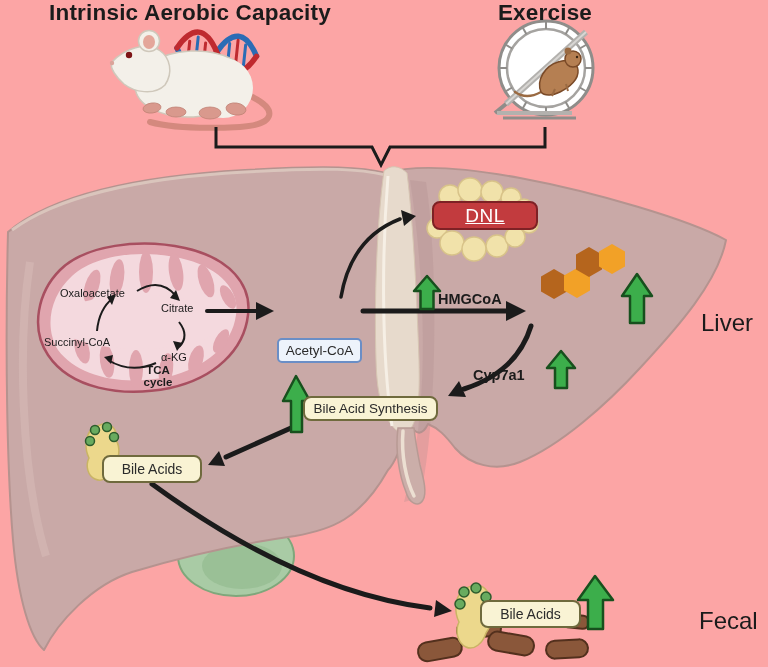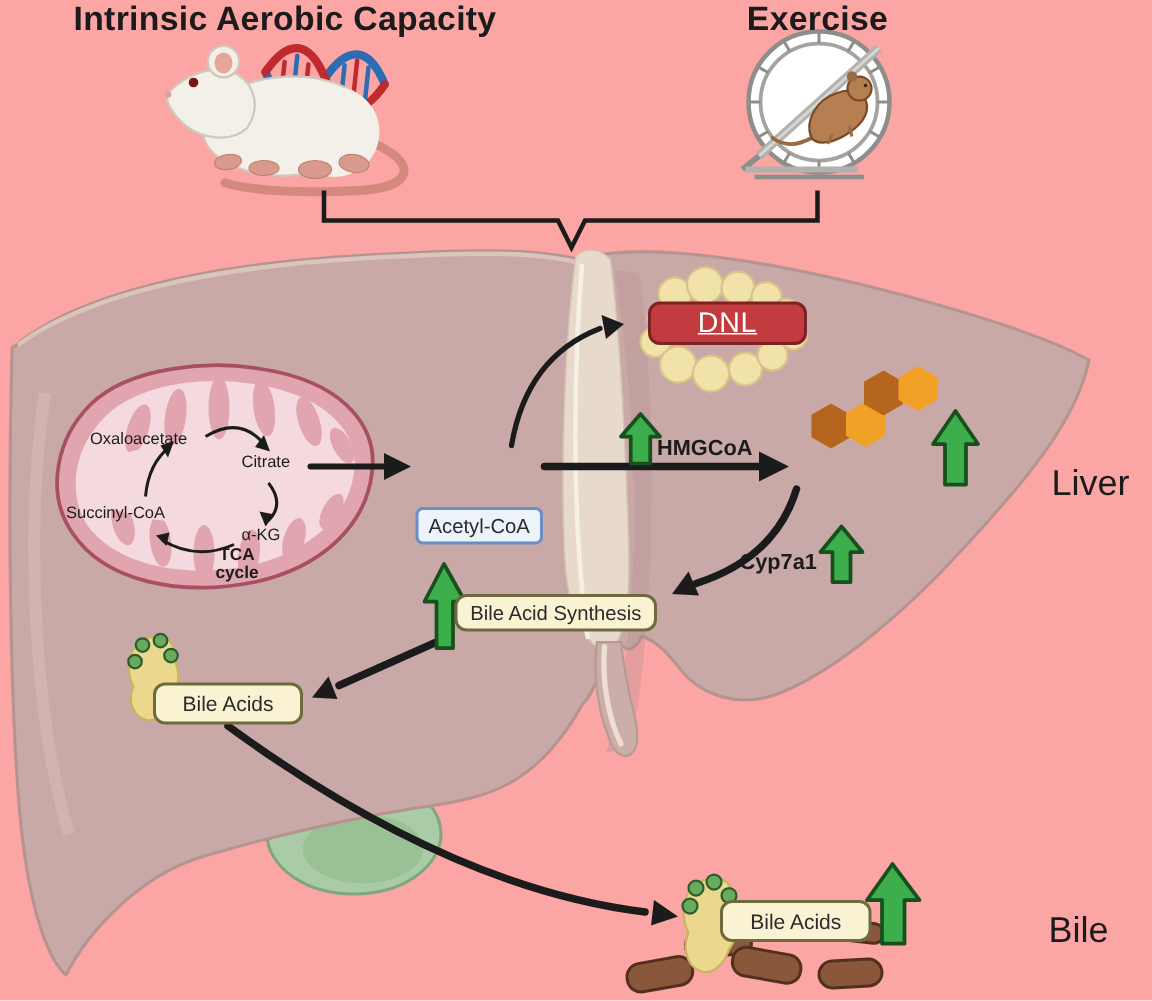--- a/index.html
+++ b/index.html
@@ -260,32 +260,32 @@
       </g>
     </g>
 
     <path d="M 216,127 L 216,147 L 372,147 L 381,165 L 390,147 L 545,147 L 545,127" fill="none" stroke="#1b1b1b" stroke-width="3"></path>
   </svg>
 
   <div class="lbl title" style="left:40px;top:0px;width:300px;">Intrinsic Aerobic Capacity</div>
   <div class="lbl title" style="left:480px;top:0px;width:130px;text-align:center;">Exercise</div>
 
   <div class="lbl organ" style="left:701px;top:309px;">Liver</div>
-  <div class="lbl organ" style="left:699px;top:607px;">Bile</div>
+  <div class="lbl organ" style="left:699px;top:607px;">Fecal</div>
 
   <div class="lbl tca-lbl" style="left:60px;top:287px;">Oxaloacetate</div>
   <div class="lbl tca-lbl" style="left:161px;top:302px;">Citrate</div>
   <div class="lbl tca-center" style="left:128px;top:316px;margin-top:48px;">
     <span>TCA</span><br>
     <span>cycle</span>
   </div>
   <div class="lbl tca-lbl" style="left:44px;top:336px;">Succinyl-CoA</div>
   <div class="lbl tca-lbl" style="left:161px;top:351px;">α-KG</div>
 
   <div class="node node-blue" style="left:277px;top:298px;width:85px;height:25px;margin-top:40px;">Acetyl-CoA</div>
   <div class="node node-red" style="left:432px;top:201px;width:106px;height:29px;text-decoration:underline;">DNL</div>
   <div class="lbl enzyme" style="left:438px;top:291px;">HMGCoA</div>
-  <div class="lbl enzyme" style="left:493px;top:367px;">Cyp7a1</div>
+  <div class="lbl enzyme" style="left:473px;top:367px;">Cyp7a1</div>
   <div class="node node-cream" style="left:303px;top:396px;width:135px;height:25px;">Bile Acid Synthesis</div>
   <div class="node node-cream" style="left:102px;top:455px;width:100px;height:28px;font-size:14px;">Bile Acids</div>
   <div class="node node-cream" style="left:480px;top:600px;width:101px;height:28px;font-size:14px;">Bile Acids</div>
 
 </div>
 
 </body></html>

